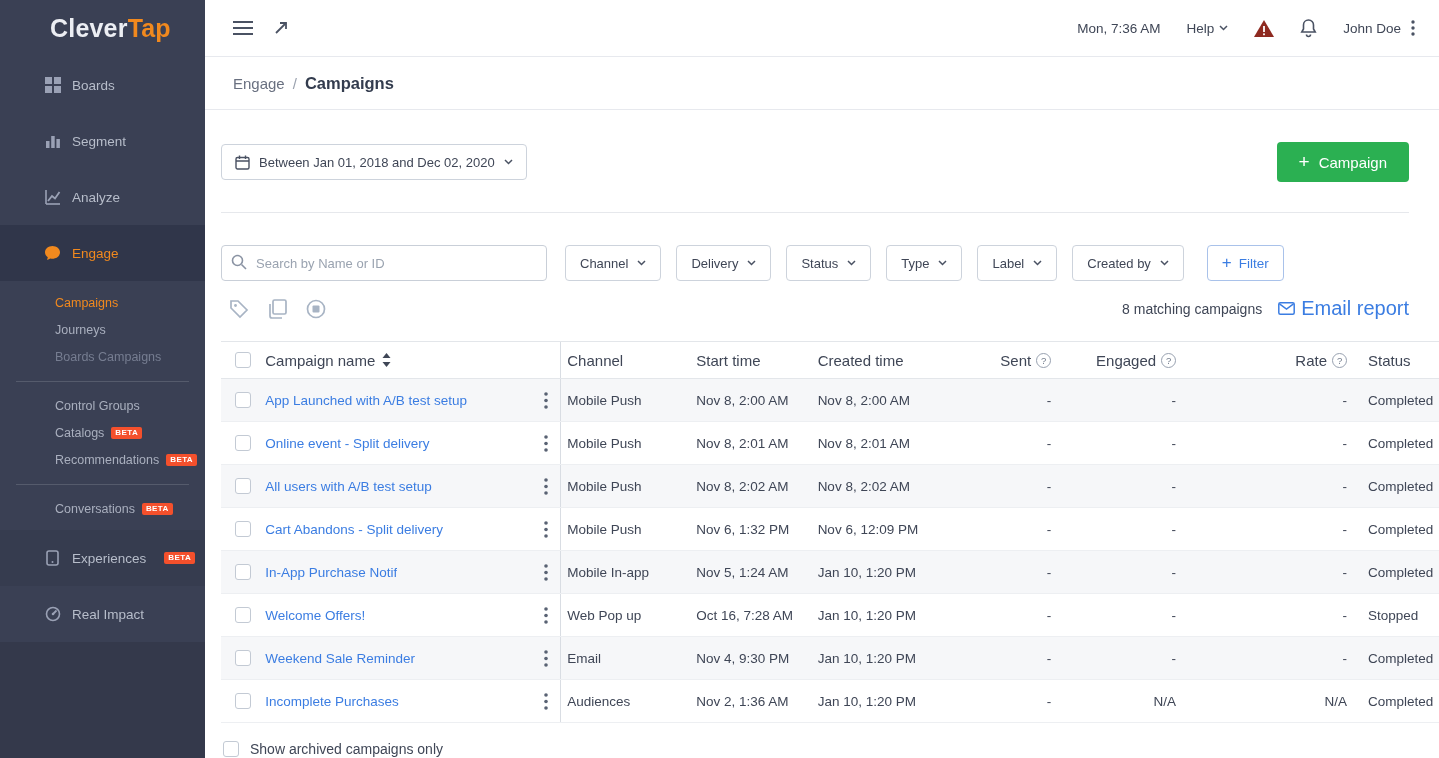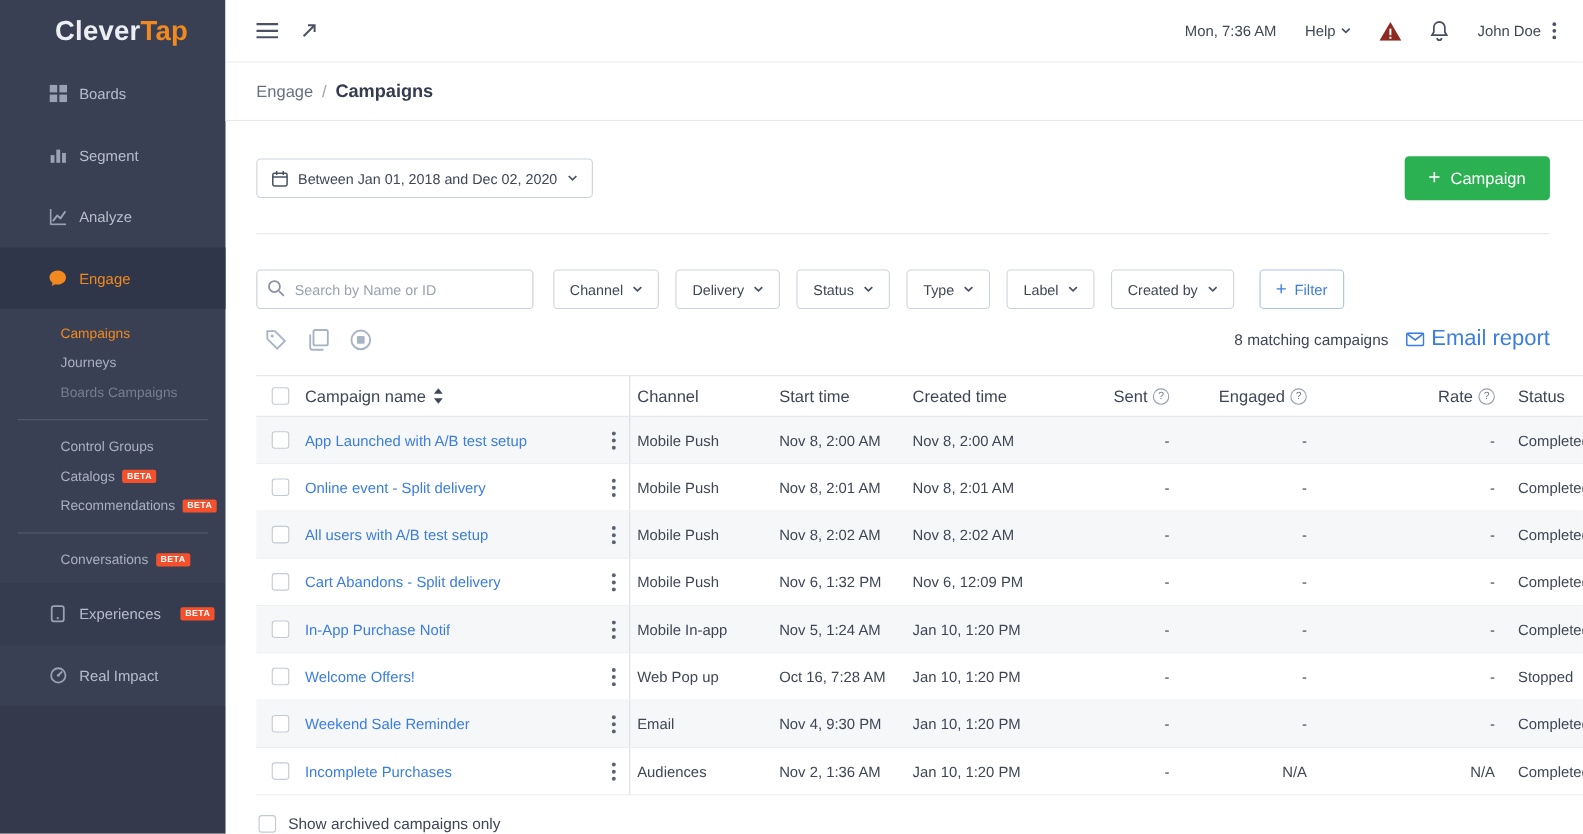--- a/index.html
+++ b/index.html
@@ -41,31 +41,31 @@
   .tb-right{margin-left:auto;display:flex;align-items:center;gap:26px;font-size:13.5px;color:#3f4656;}
   .help-wrap{display:flex;align-items:center;gap:5px;cursor:pointer;justify-content:space-between;}
   .user-wrap{display:flex;align-items:center;gap:10px;}
   .user-name{font-size:13.5px;}
 
   .breadcrumb{height:53px;display:flex;align-items:center;gap:8px;padding-left:28px;border-bottom:1px solid #e7e9ee;background:#fff;}
   .bc-parent{color:#697080;font-size:15px;cursor:pointer;}
   .bc-sep{color:#9aa1ae;font-size:15px;}
   .bc-current{color:#333c4e;font-size:16.5px;font-weight:700;}
 
-  .content{padding-left:28px;flex:1;overflow:hidden;}
+  .content{padding-left:16px;flex:1;overflow:hidden;}
 
   .date-row{margin-top:32px;margin-right:30px;display:flex;justify-content:space-between;align-items:center;}
   .date-btn{height:36px;border:1px solid #cdd3dc;border-radius:4px;background:#fff;display:flex;align-items:center;gap:9px;padding:0 13px;font-size:13px;color:#3f4656;cursor:pointer;}
   .campaign-btn{height:40px;background:var(--accent-green);border:none;border-radius:4px;color:#fff;font-size:15px;display:flex;align-items:center;gap:9px;padding:0 22px;cursor:pointer;font-family:inherit;}
   .campaign-btn .plus{font-size:19px;font-weight:400;line-height:1;margin-top:-2px;}
 
   .divider{height:1px;background:#e6e8ec;margin-top:30px;margin-right:30px;}
 
   .filter-row{margin-top:32px;display:flex;align-items:center;gap:15px;}
-  .search-box{position:relative;width:252px;height:36px;margin-right:3px;}
+  .search-box{position:relative;width:326px;height:36px;margin-right:3px;}
   .search-box input{width:100%;height:100%;border:1px solid #c9cfd8;border-radius:4px;padding:0 10px 0 34px;font-size:13px;color:#3f4656;font-family:inherit;outline:none;}
   .search-box input::placeholder{color:#9aa3b0;}
   .search-icon{position:absolute;left:10px;top:9px;}
   .dd-btn{height:36px;border:1px solid #cdd3dc;border-radius:4px;background:#fff;display:flex;align-items:center;gap:9px;padding:0 14px;font-size:13px;color:#3f4656;cursor:pointer;font-family:inherit;}
   .filter-btn{height:36px;border:1px solid #a9c2ea;border-radius:4px;background:#fff;color:var(--link-blue);display:flex;align-items:center;gap:7px;padding:0 14px;font-size:13.5px;cursor:pointer;margin-left:8px;font-family:inherit;}
   .filter-btn .plus{font-size:17px;line-height:1;margin-top:-1px;}
 
   .actions-row{margin-top:16px;margin-right:30px;display:flex;align-items:center;}
   .bulk-icons{display:flex;align-items:center;gap:19px;padding-left:8px;color:#a8b4c4;}
   .bulk-icons .icon-btn{color:#a8b4c4;}

